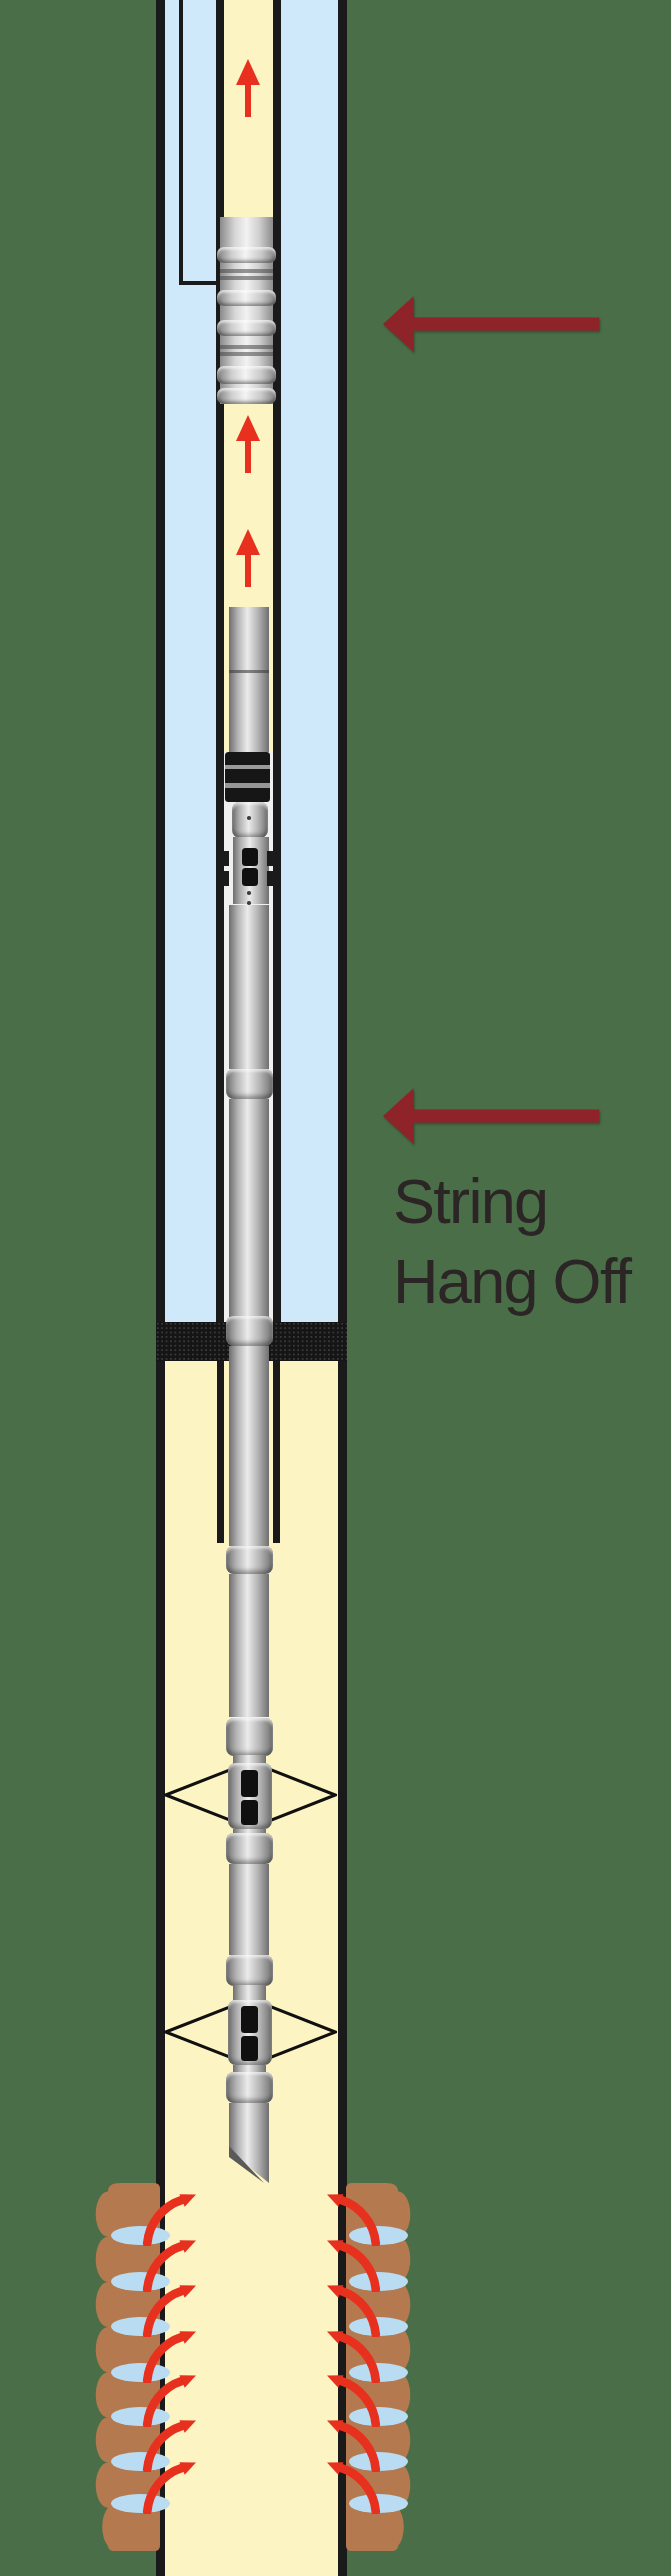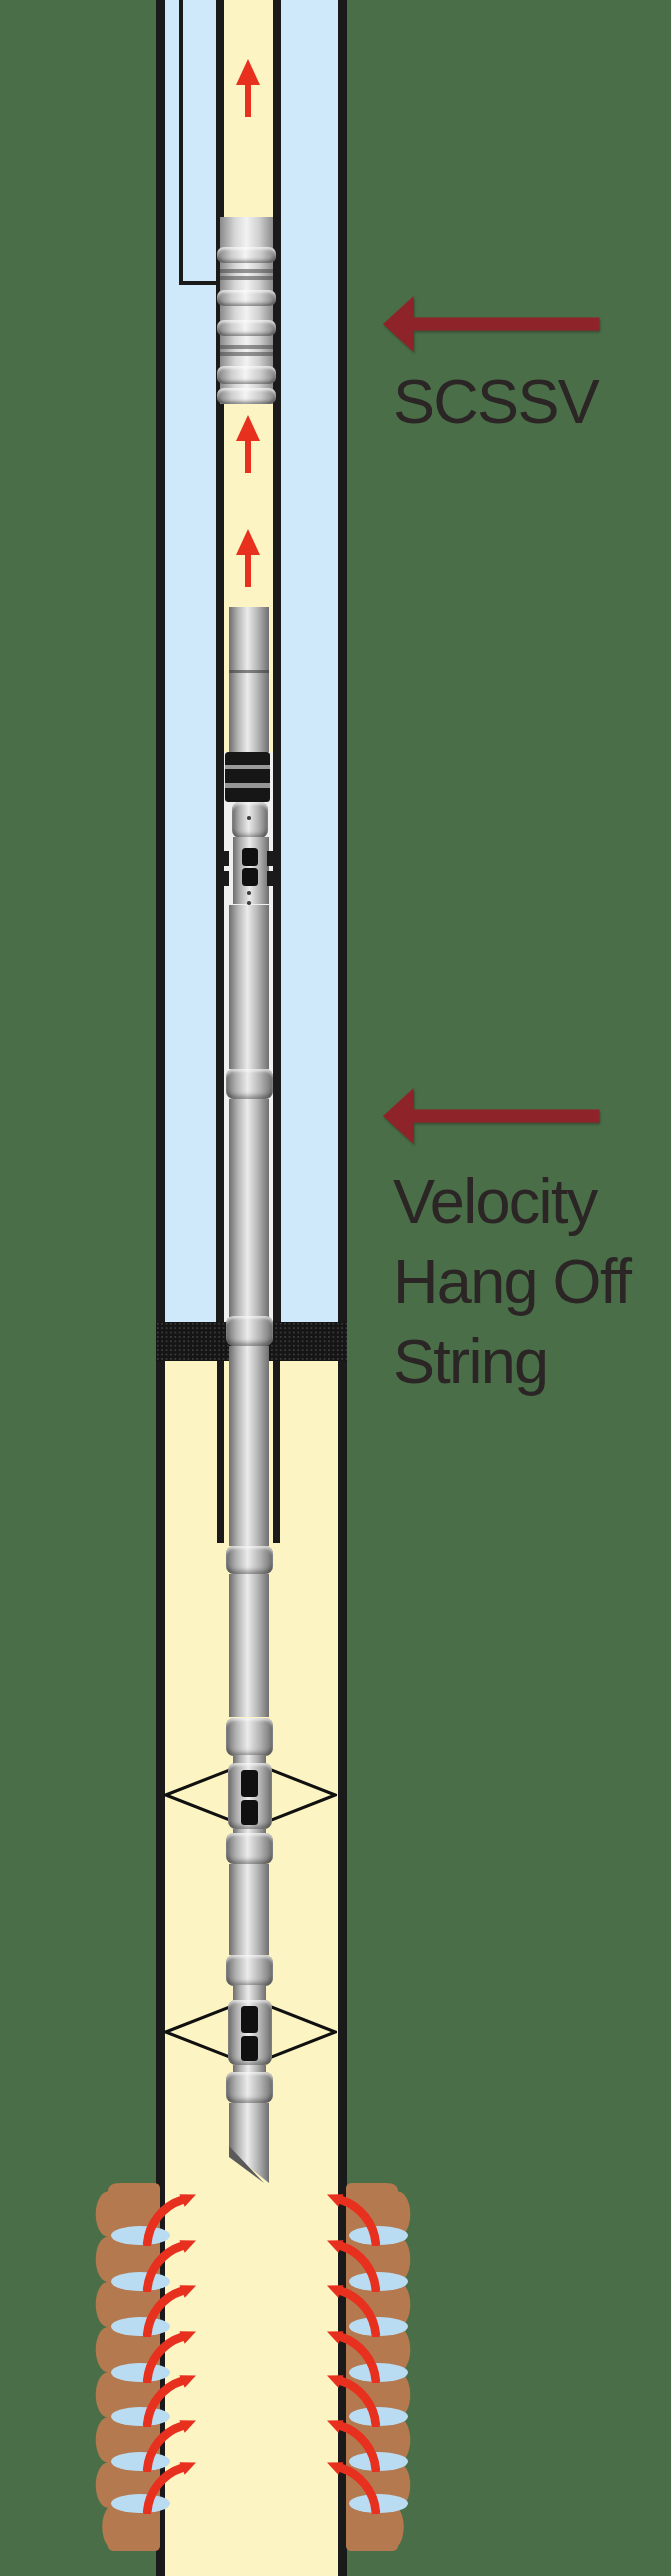--- a/index.html
+++ b/index.html
@@ -229,22 +229,20 @@
   <svg class="abs labelarrow" style="left:383px;top:295px" width="219" height="58" viewBox="0 0 250 66">
     <polygon points="0,33 35,1 35,65" style="fill:var(--c-label_arrow,#8e2429)"></polygon>
     <rect x="34" y="25.5" width="213" height="15" style="fill:var(--c-label_arrow,#8e2429)"></rect>
   </svg>
   <svg class="abs labelarrow" style="left:383px;top:1087px" width="219" height="58" viewBox="0 0 250 66">
     <polygon points="0,33 35,1 35,65" style="fill:var(--c-label_arrow,#8e2429)"></polygon>
     <rect x="34" y="25.5" width="213" height="15" style="fill:var(--c-label_arrow,#8e2429)"></rect>
   </svg>
 
   <div class="abs label" style="left:393px;top:361px">
-    <div>SCSSV</div>
   </div>
   <div class="abs label" style="left:393px;top:1161px">
-    <div>Velocity</div>
+    <div>String</div>
     <div>Hang Off</div>
-    <div>String</div>
   </div>
 
 </div>
 
 
 </body></html>

